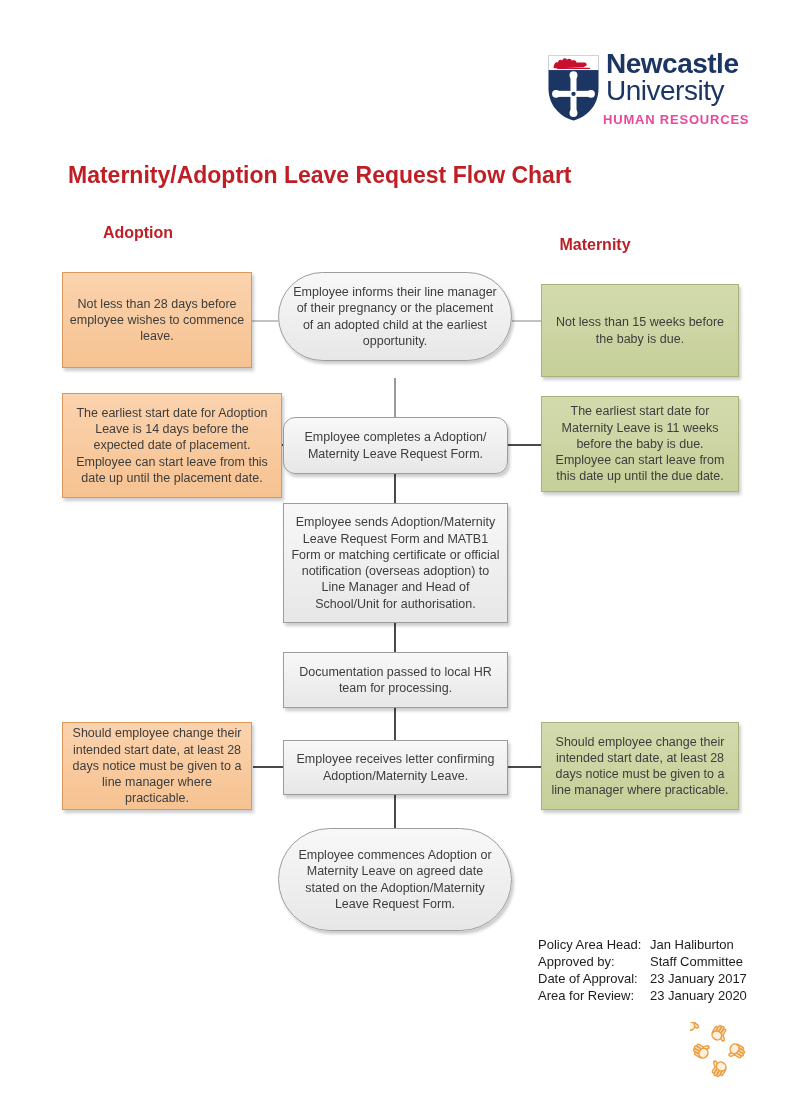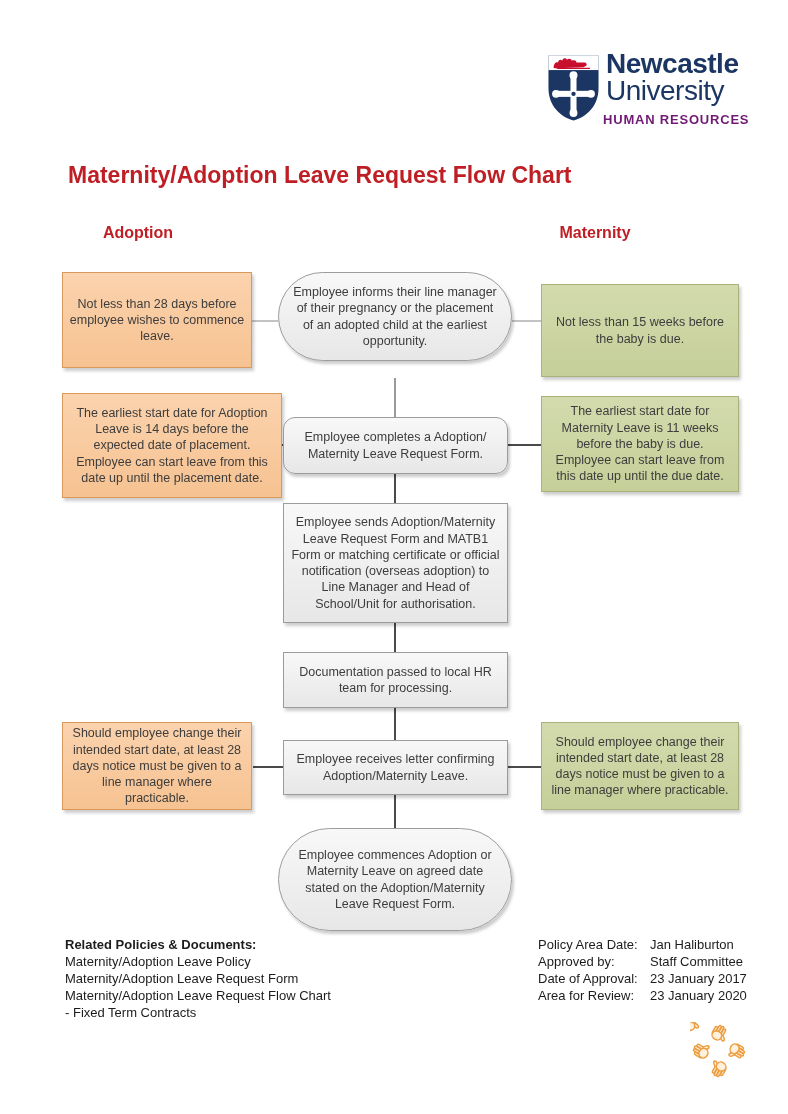--- a/index.html
+++ b/index.html
@@ -5,30 +5,30 @@
   html,body{margin:0;padding:0;background:#fff;}
   .page{position:relative;width:788px;height:1114px;background:#ffffff;
         font-family:"Liberation Sans",sans-serif;overflow:hidden;}
 
   
   .logo{position:absolute;left:546px;top:52px;width:200px;height:85px;}
   .crest{position:absolute;left:0;top:2px;}
   .logo-text{position:absolute;left:60px;top:-2px;color:#1C3664;line-height:27px;}
   .logo-line1{font-size:28px;font-weight:bold;letter-spacing:-0.5px;}
   .logo-line2{font-size:28px;font-weight:normal;letter-spacing:-0.5px;}
-  .logo-dept{position:absolute;left:57px;top:60px;color:#701a75;font-size:13px;
+  .logo-dept{position:absolute;left:57px;top:60px;color:#ec4899;font-size:13px;
              font-weight:bold;letter-spacing:0.8px;white-space:nowrap;}
 
   
   .doc-title{position:absolute;left:68px;top:162px;font-size:23px;font-weight:bold;
              color:#BE1E24;white-space:nowrap;}
   .col-header{position:absolute;top:224px;width:120px;text-align:center;
               font-size:16px;font-weight:bold;color:#BE1E24;}
   .col-header.left{left:78px;}
-  .col-header.right{left:535px;}
+  .col-header.right{left:535px;margin-top:12px;}
 
   
   .box{position:absolute;display:flex;align-items:center;justify-content:center;
        text-align:center;font-size:12.5px;line-height:1.3;color:#3d3d3d;
        padding:11px 6px;box-sizing:border-box;
        box-shadow:2px 3px 3px rgba(0,0,0,0.20);}
   .step{background:linear-gradient(180deg,#f8f8f8,#e7e7e7);border:1.5px solid #9c9c9c;}
   .stadium{border-radius:54px;padding:3px 14px;}
   .adopt{background:linear-gradient(180deg,#fbd3ae,#f6c291);border:1.5px solid #d9995b;}
   .matern{background:linear-gradient(180deg,#d3dbae,#c5cf98);border:1.5px solid #a9b17d;}
@@ -102,30 +102,24 @@
   <div class="box matern" style="left:541px;top:396px;width:198px;height:96px;">The earliest start date for Maternity Leave is 11 weeks before the baby is due. Employee can start leave from this date up until the due date.</div>
   <div class="box matern" style="left:541px;top:722px;width:198px;height:88px;">Should employee change their intended start date, at least 28 days notice must be given to a line manager where practicable.</div>
 
   <div class="box step stadium" style="left:278px;top:272px;width:234px;height:89px;">Employee informs their line manager of their pregnancy or the placement of an adopted child at the earliest opportunity.</div>
   <div class="box step" style="left:283px;top:417px;width:225px;height:57px;border-radius:12px;">Employee completes a Adoption/ Maternity Leave Request Form.</div>
   <div class="box step" style="left:283px;top:503px;width:225px;height:120px;">Employee sends Adoption/Maternity Leave Request Form and MATB1 Form or matching certificate or official notification (overseas adoption) to Line Manager and Head of School/Unit for authorisation.</div>
   <div class="box step" style="left:283px;top:652px;width:225px;height:56px;">Documentation passed to local HR team for processing.</div>
   <div class="box step" style="left:283px;top:740px;width:225px;height:55px;">Employee receives letter confirming Adoption/Maternity Leave.</div>
   <div class="box step stadium" style="left:278px;top:828px;width:234px;height:103px;">Employee commences Adoption or Maternity Leave on agreed date stated on the Adoption/Maternity Leave Request Form.</div>
 
-  <div class="related">
-    <div class="related-heading">Related Policies &amp; Documents:</div>
-    <div>Maternity/Adoption Leave Policy</div>
-    <div>Maternity/Adoption Leave Request Form</div>
-    <div>Maternity/Adoption Leave Request Flow Chart - Fixed Term Contracts</div>
-  </div>
 
   <div class="meta">
     <div class="meta-row">
-      <div class="meta-label">Policy Area Date:</div>
+      <div class="meta-label">Policy Area Head:</div>
       <div class="meta-value">Jan Haliburton</div>
     </div>
     <div class="meta-row">
       <div class="meta-label">Approved by:</div>
       <div class="meta-value">Staff Committee</div>
     </div>
     <div class="meta-row">
       <div class="meta-label">Date of Approval:</div>
       <div class="meta-value">23 January 2017</div>
     </div>

